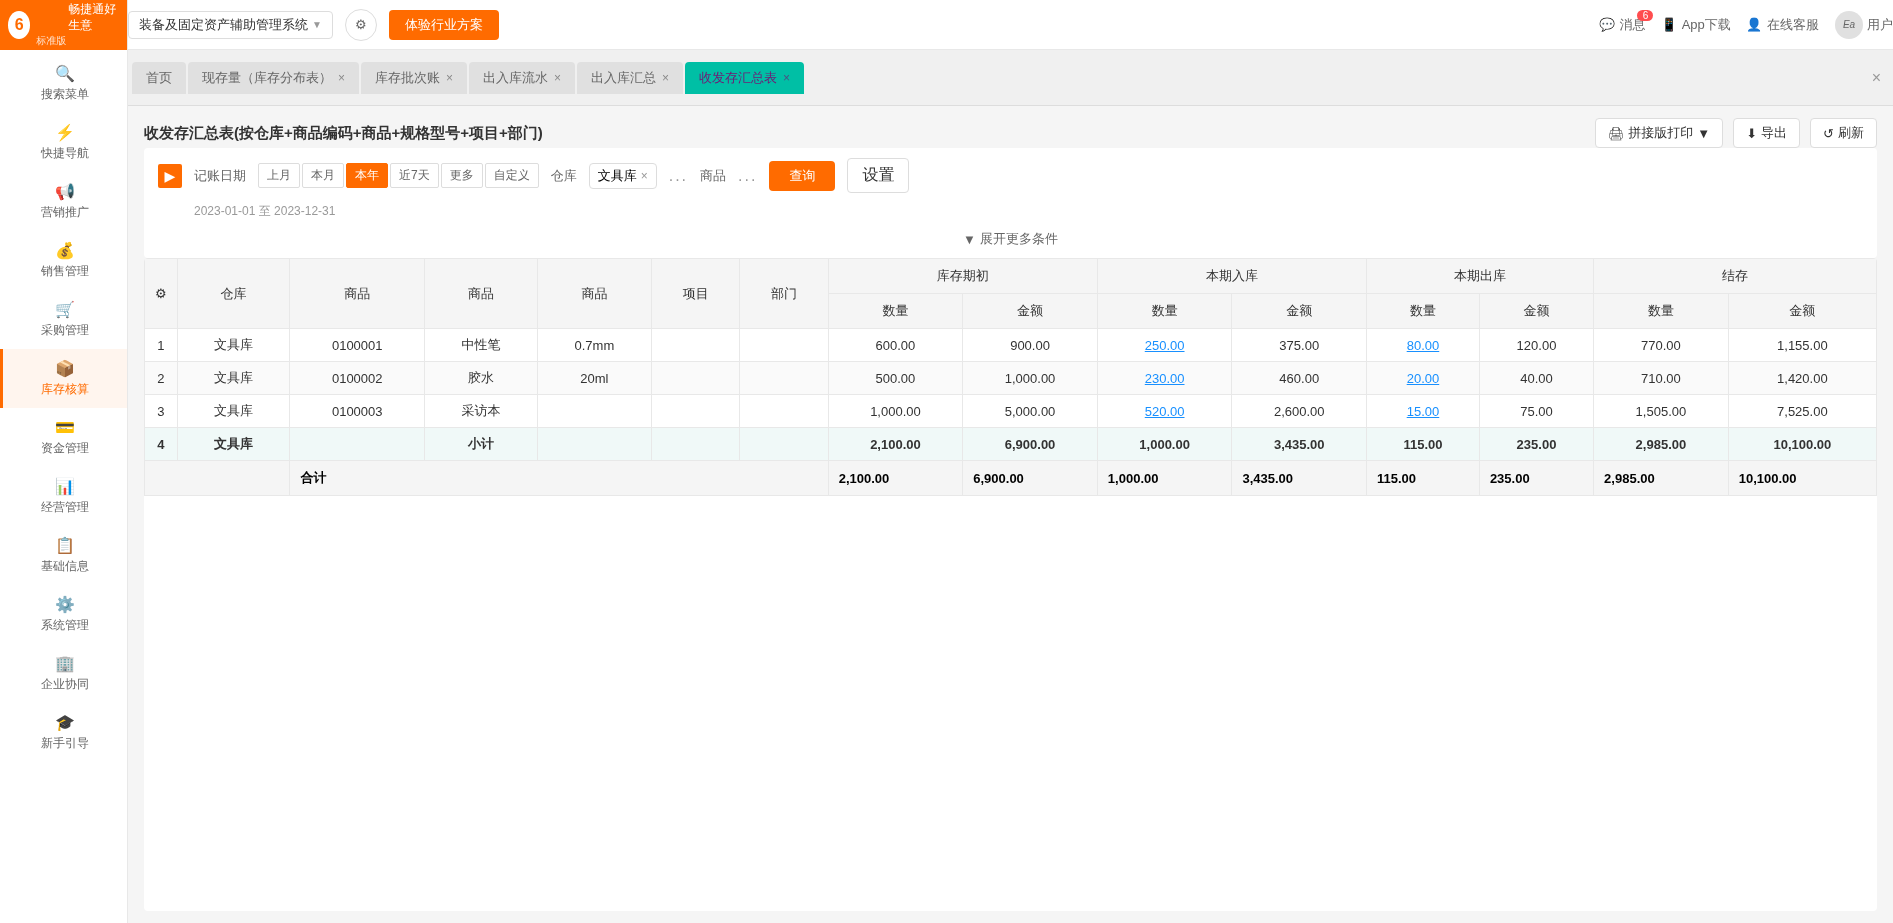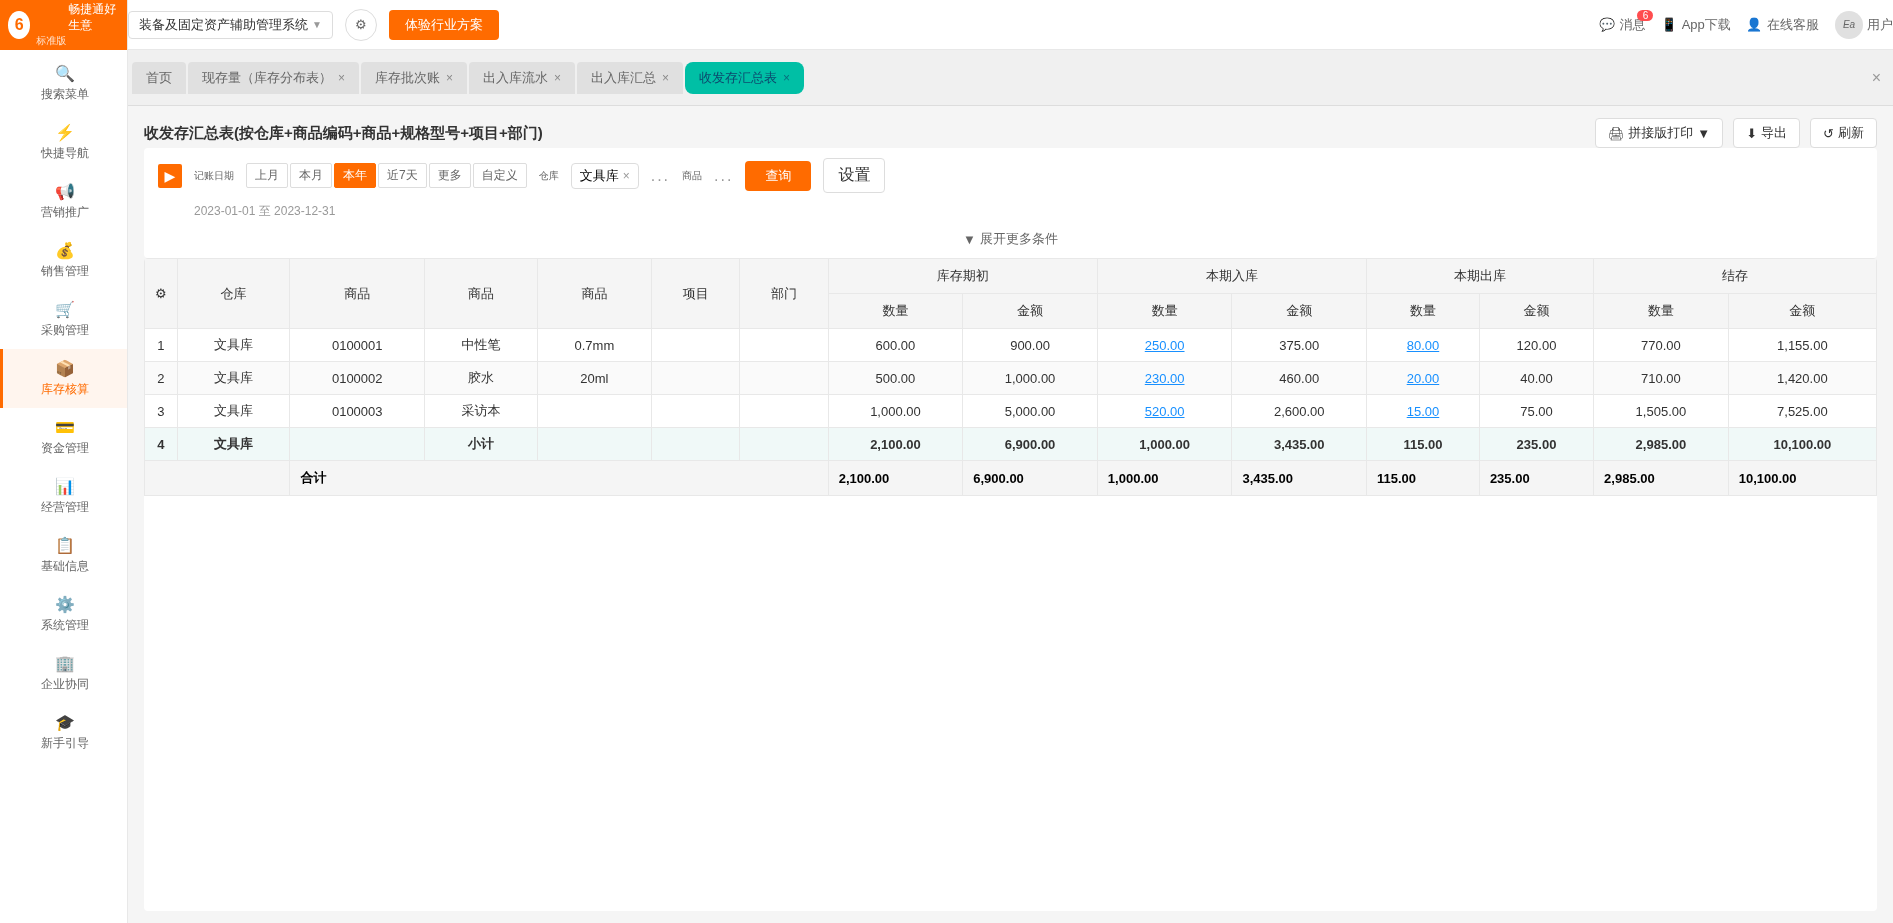--- a/index.html
+++ b/index.html
@@ -27,21 +27,21 @@
     .topbar-gear { width: 32px; height: 32px; border-radius: 50%; border: 1px solid #ddd; display: flex; align-items: center; justify-content: center; cursor: pointer; color: #666; }
     .topbar-trial-btn { background: #ff6b00; color: #fff; border: none; border-radius: 4px; padding: 6px 16px; cursor: pointer; font-size: 13px; }
     .topbar-right { display: flex; align-items: center; gap: 16px; margin-left: auto; }
     .topbar-icon-item { display: flex; align-items: center; gap: 4px; cursor: pointer; color: #666; font-size: 13px; position: relative; }
     .topbar-badge { position: absolute; top: -6px; right: -8px; background: #ff4d4f; color: #fff; border-radius: 8px; font-size: 10px; padding: 0 4px; min-width: 16px; text-align: center; }
     .topbar-avatar { width: 28px; height: 28px; background: #e0e0e0; border-radius: 50%; display: flex; align-items: center; justify-content: center; font-size: 10px; color: #666; font-style: italic; }
 
     
     .tabbar { display: flex; align-items: center; background: #f0f0f0; border-bottom: 1px solid #ddd; height: 56px; padding: 16px 4px; gap: 2px; overflow-x: auto; }
     .tab { display: flex; align-items: center; padding: 0 14px; height: 32px; border-radius: 4px 4px 0 0; cursor: pointer; font-size: 13px; gap: 6px; background: #e0e0e0; color: #666; white-space: nowrap; }
-    .tab.active { background: #00bfa5; color: #0c4a6e; border-radius: 8px; }
+    .tab.active { background: #00bfa5; color: #701a75; }
     .tab-close { font-size: 12px; color: inherit; opacity: 0.7; cursor: pointer; }
     .tabbar-close-all { margin-left: auto; font-size: 16px; color: #999; cursor: pointer; padding: 4px 8px; }
 
     
     .content { flex: 1; display: flex; flex-direction: column; overflow: hidden; background: #f5f5f5; }
 
     
     .page { flex: 1; overflow-y: auto; padding: 12px 16px; display: flex; flex-direction: column; gap: 0; }
 
     
@@ -49,21 +49,21 @@
     .page-title { font-size: 15px; font-weight: bold; color: #333; }
     .page-actions { display: flex; align-items: center; gap: 10px; }
     .btn-print { display: flex; align-items: center; gap: 4px; border: 1px solid #ddd; background: #fff; border-radius: 4px; padding: 5px 12px; cursor: pointer; font-size: 13px; color: #333; }
     .btn-export { display: flex; align-items: center; gap: 4px; border: 1px solid #ddd; background: #fff; border-radius: 4px; padding: 5px 12px; cursor: pointer; font-size: 13px; color: #333; }
     .btn-refresh { display: flex; align-items: center; gap: 4px; border: 1px solid #ddd; background: #fff; border-radius: 4px; padding: 5px 12px; cursor: pointer; font-size: 13px; color: #333; }
 
     
     .filter-bar { background: #fff; border-radius: 4px; padding: 10px 14px; display: flex; flex-direction: column; gap: 8px; }
     .filter-row { display: flex; align-items: center; gap: 12px; flex-wrap: wrap; }
     .filter-expand-btn { display: flex; align-items: center; gap: 4px; color: #666; cursor: pointer; font-size: 13px; }
-    .filter-label { color: #666; font-size: 10px; white-space: nowrap; }
+    .filter-label { color: #666; font-size: 13px; white-space: nowrap; }
     .filter-toggle-group { display: flex; align-items: center; gap: 2px; }
     .filter-toggle-btn { padding: 3px 8px; border: 1px solid #ddd; background: #fff; cursor: pointer; font-size: 12px; color: #666; border-radius: 2px; }
     .filter-toggle-btn.active { background: #ff6b00; color: #fff; border-color: #ff6b00; }
     .filter-date-range { font-size: 12px; color: #999; margin-top: 2px; }
     .filter-tag { display: flex; align-items: center; gap: 4px; border: 1px solid #ddd; border-radius: 4px; padding: 3px 8px; background: #fff; font-size: 13px; }
     .filter-tag-close { cursor: pointer; color: #999; font-size: 12px; }
     .filter-dots { color: #999; cursor: pointer; font-size: 16px; letter-spacing: 2px; }
     .btn-query { background: #ff6b00; color: #fff; border: none; border-radius: 4px; padding: 6px 20px; cursor: pointer; font-size: 13px; }
     .btn-settings { background: #fff; color: #333; border: 1px solid #ddd; border-radius: 4px; padding: 6px 14px; cursor: pointer; font-size: 16px; }
     .filter-collapse-icon { width: 24px; height: 24px; background: #ff6b00; color: #fff; border-radius: 2px; display: flex; align-items: center; justify-content: center; cursor: pointer; font-size: 14px; flex-shrink: 0; }

